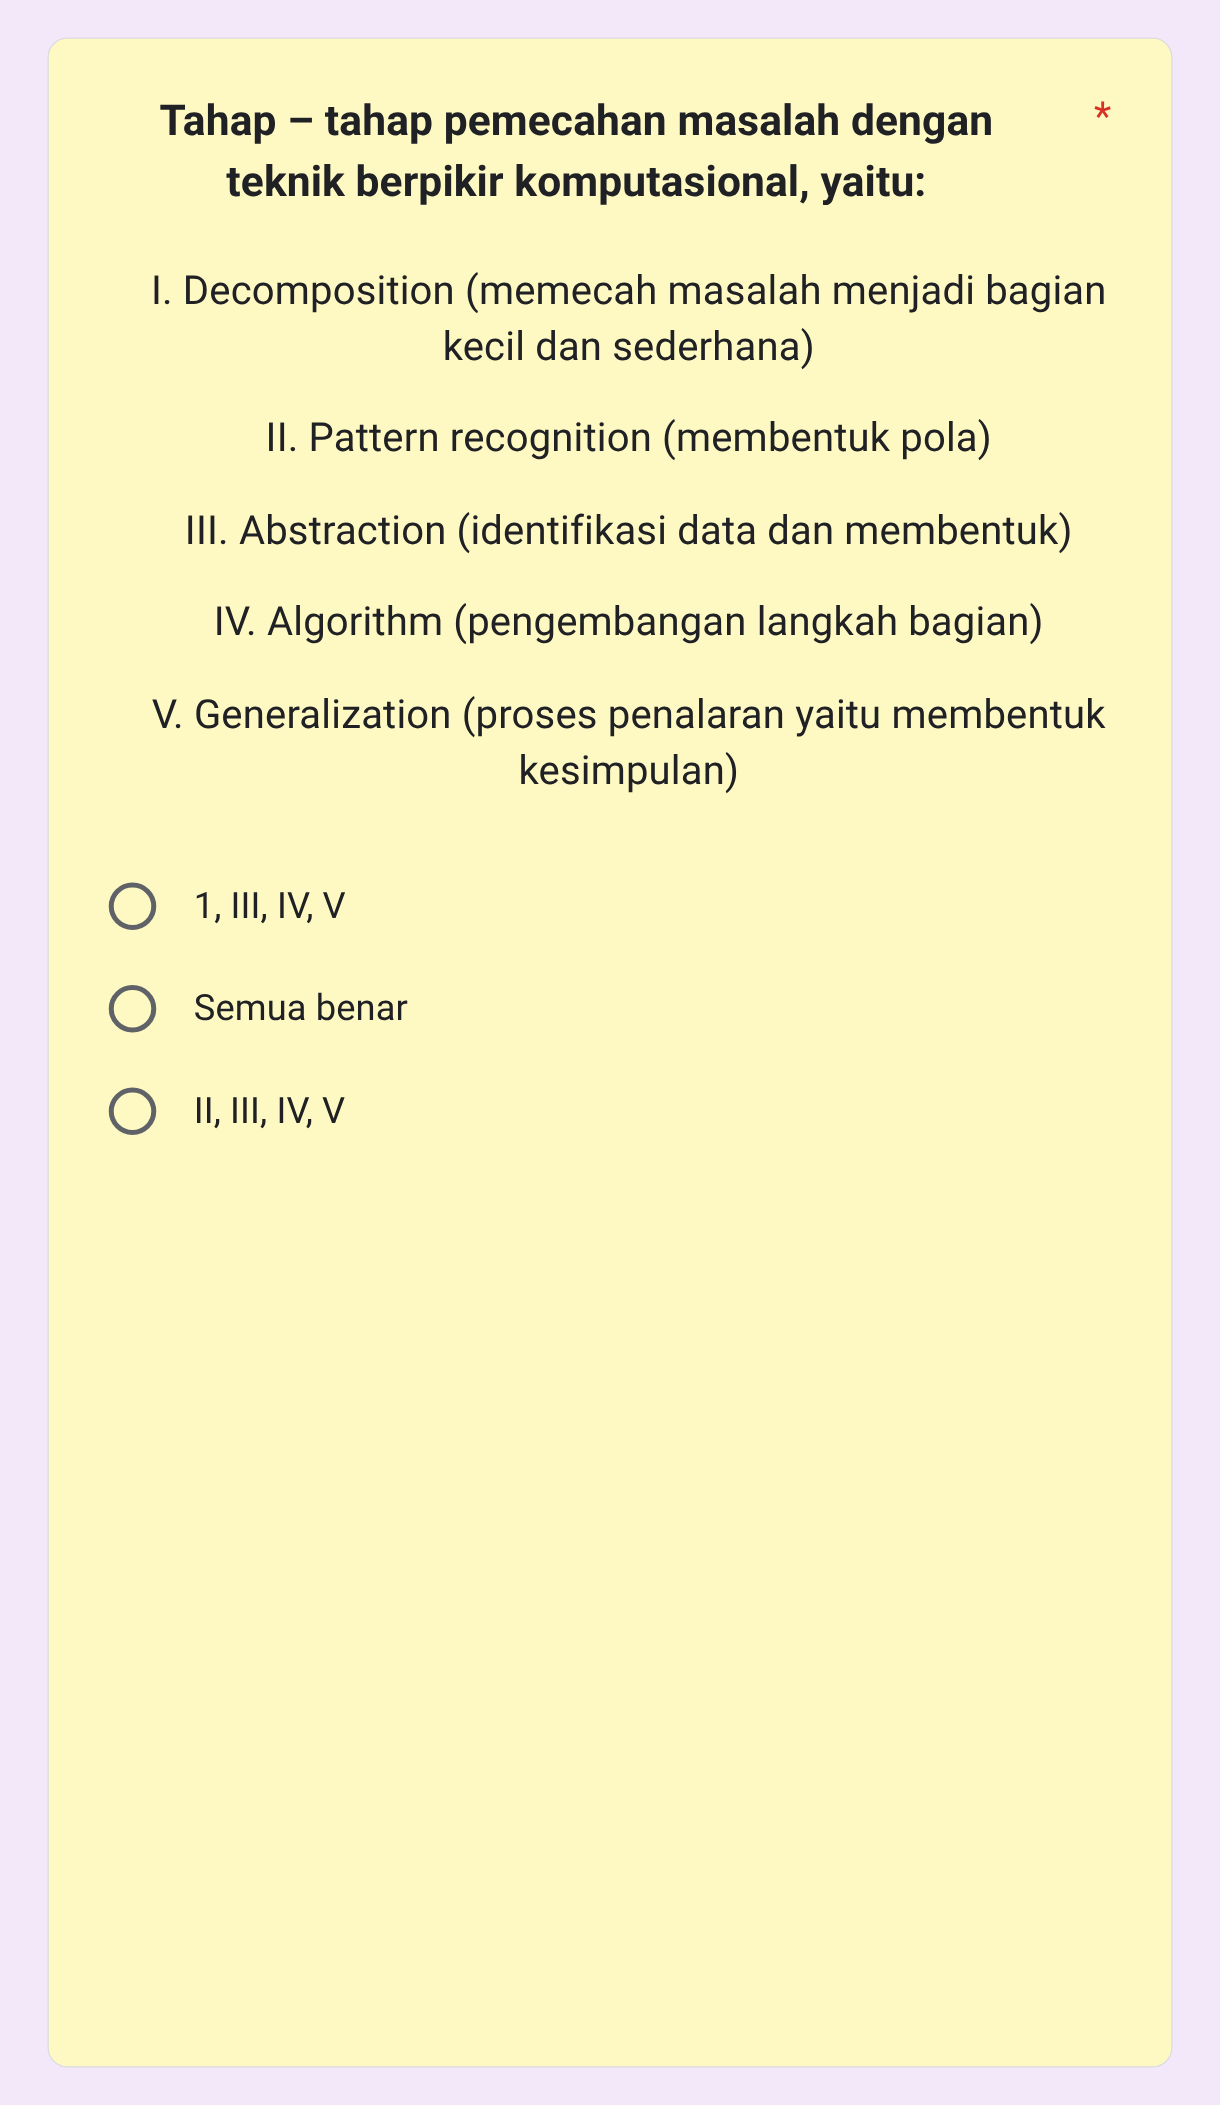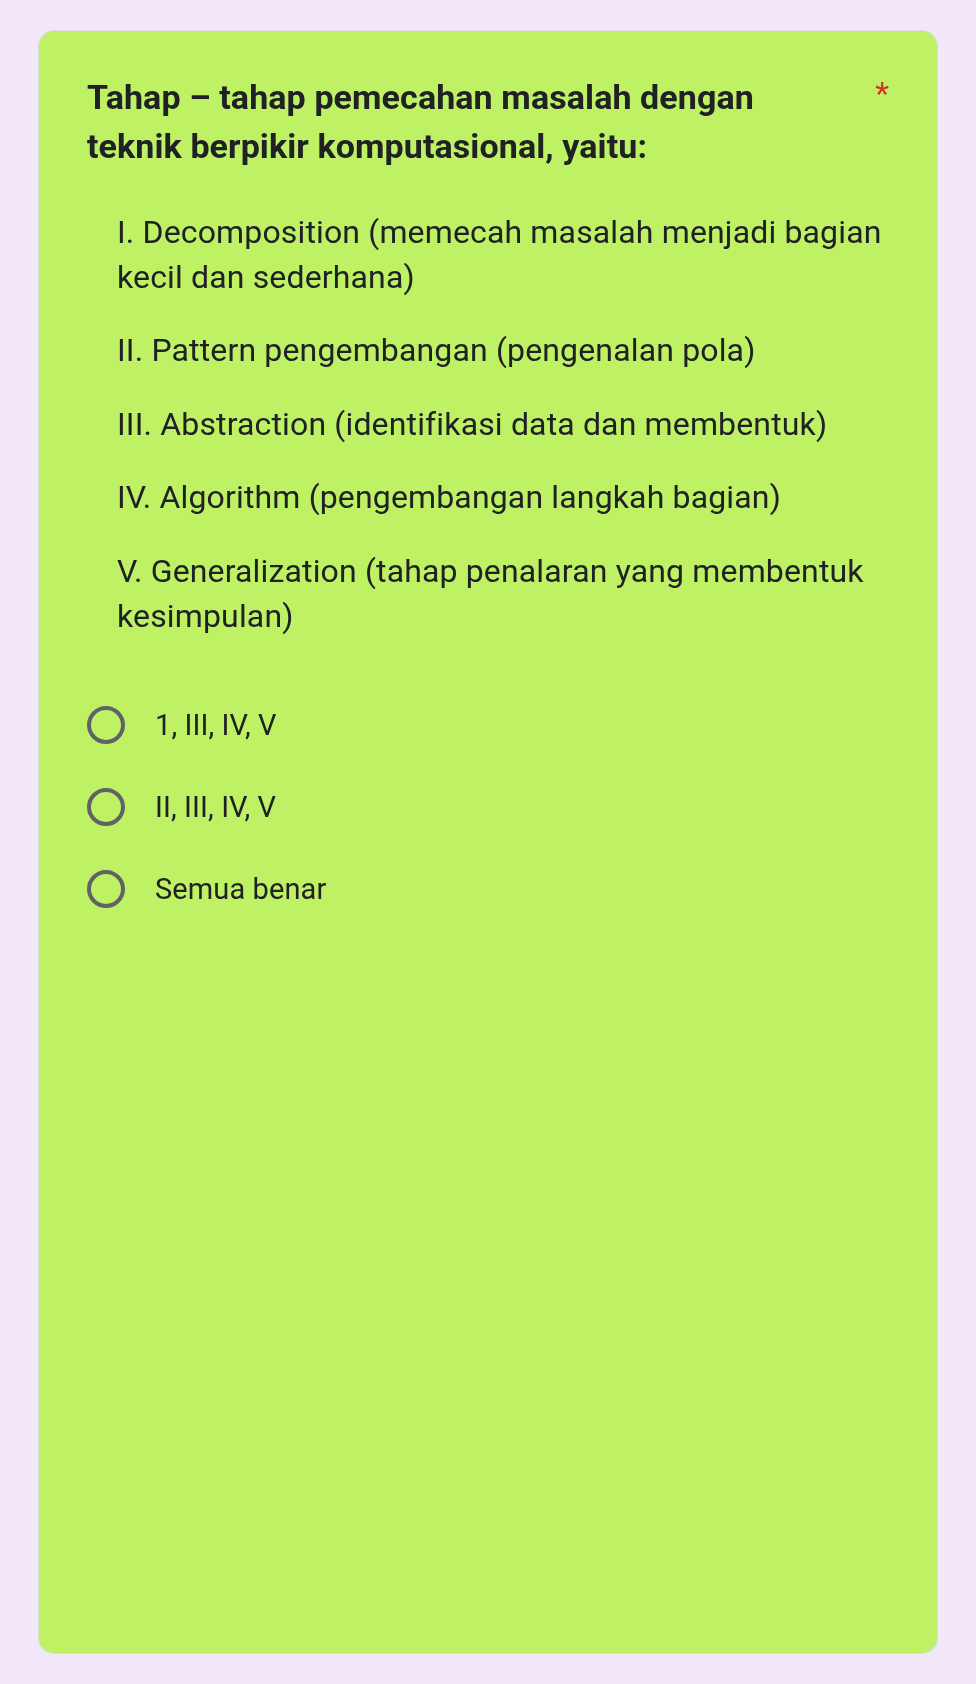--- a/index.html
+++ b/index.html
@@ -8,25 +8,26 @@
       padding: 0;
     }
     body {
       font-family: 'Roboto', 'Google Sans', Arial, sans-serif;
       background-color: #f3e8f9;
       width: 976px;
       height: 1684px;
       padding: 30px 38px;
     }
     .card {
-      background-color: #bef264;
+      background-color: #fef9c3;
       border: 1px solid #dadce0;
       border-radius: 16px;
       padding: 42px 48px 50px 48px;
       height: 100%;
+      text-align: center;
     }
     .question-header {
       display: flex;
       align-items: flex-start;
       justify-content: space-between;
       margin-bottom: 38px;
     }
     .question-title {
       font-size: 34px;
       font-weight: 700;
@@ -80,32 +81,32 @@
 </head>
 <body>
 
 <div class="card">
   <div class="question-header">
     <div class="question-title">Tahap – tahap pemecahan masalah dengan teknik berpikir komputasional, yaitu:</div>
     <div class="required-asterisk">*</div>
   </div>
   <div class="question-body">
     <p>I. Decomposition (memecah masalah menjadi bagian kecil dan sederhana)</p>
-    <p>II. Pattern pengembangan (pengenalan pola)</p>
+    <p>II. Pattern recognition (membentuk pola)</p>
     <p>III. Abstraction (identifikasi data dan membentuk)</p>
     <p>IV. Algorithm (pengembangan langkah bagian)</p>
-    <p>V. Generalization (tahap penalaran yang membentuk kesimpulan)</p>
+    <p>V. Generalization (proses penalaran yaitu membentuk kesimpulan)</p>
   </div>
   <div class="options">
     <div class="option-row">
       <div class="radio"></div>
       <div class="option-label">1, III, IV, V</div>
     </div>
     <div class="option-row">
       <div class="radio"></div>
-      <div class="option-label">II, III, IV, V</div>
+      <div class="option-label">Semua benar</div>
     </div>
     <div class="option-row">
       <div class="radio"></div>
-      <div class="option-label">Semua benar</div>
+      <div class="option-label">II, III, IV, V</div>
     </div>
   </div>
 </div>
 
 </body></html>

